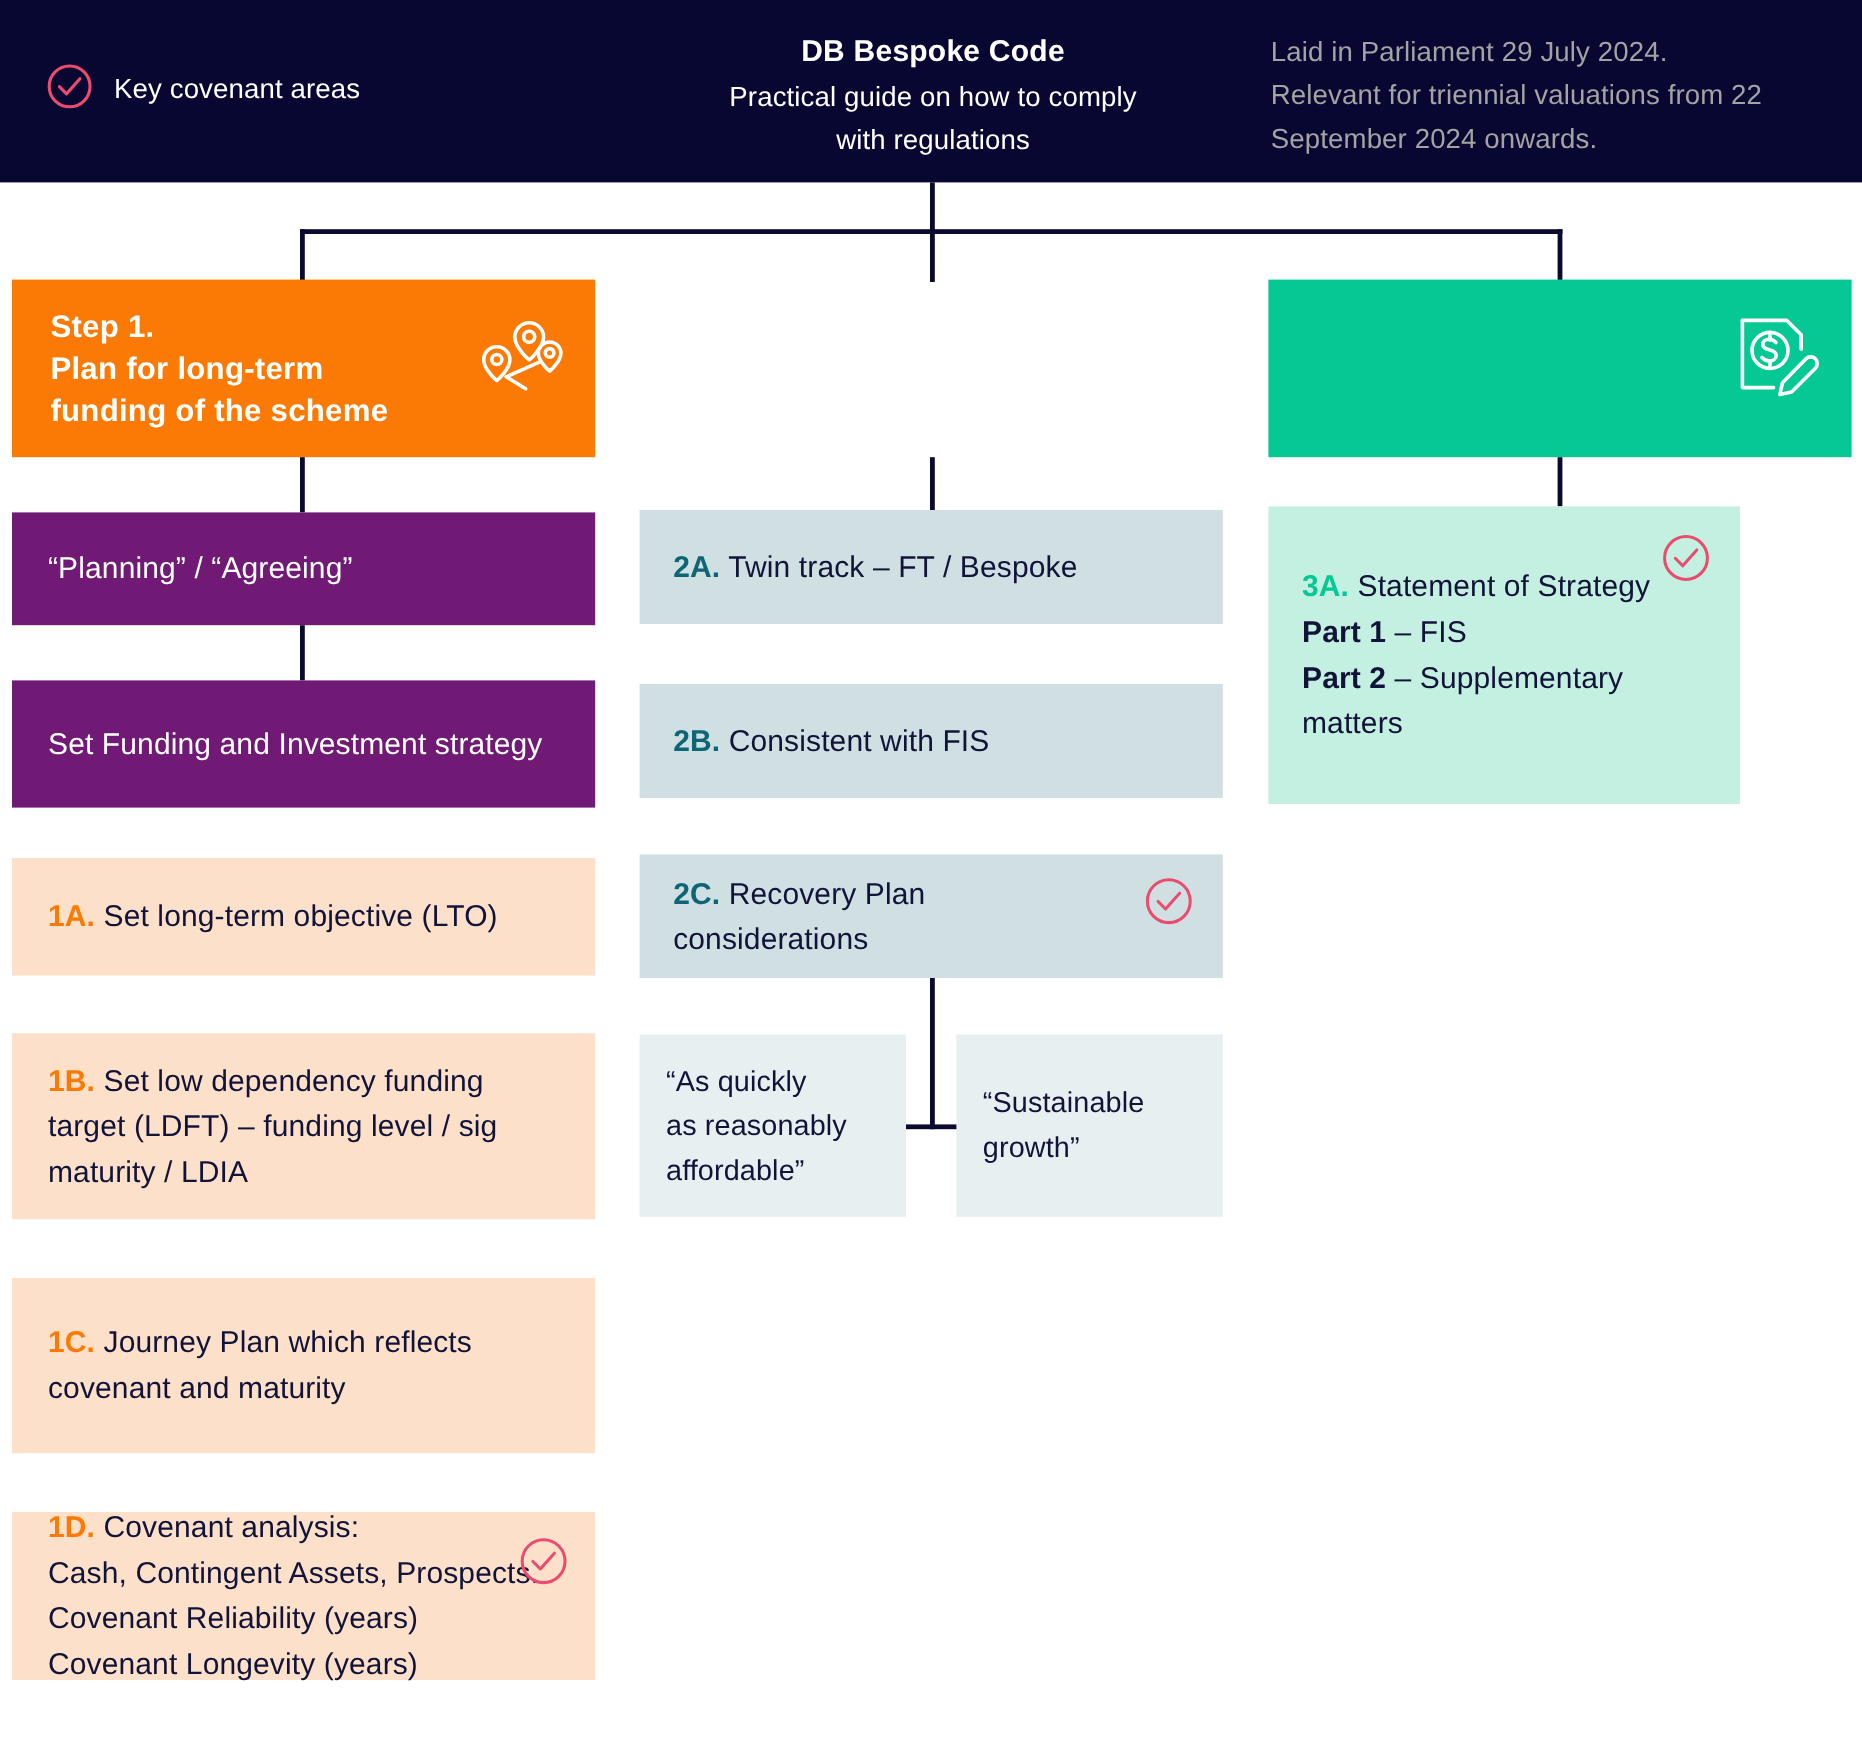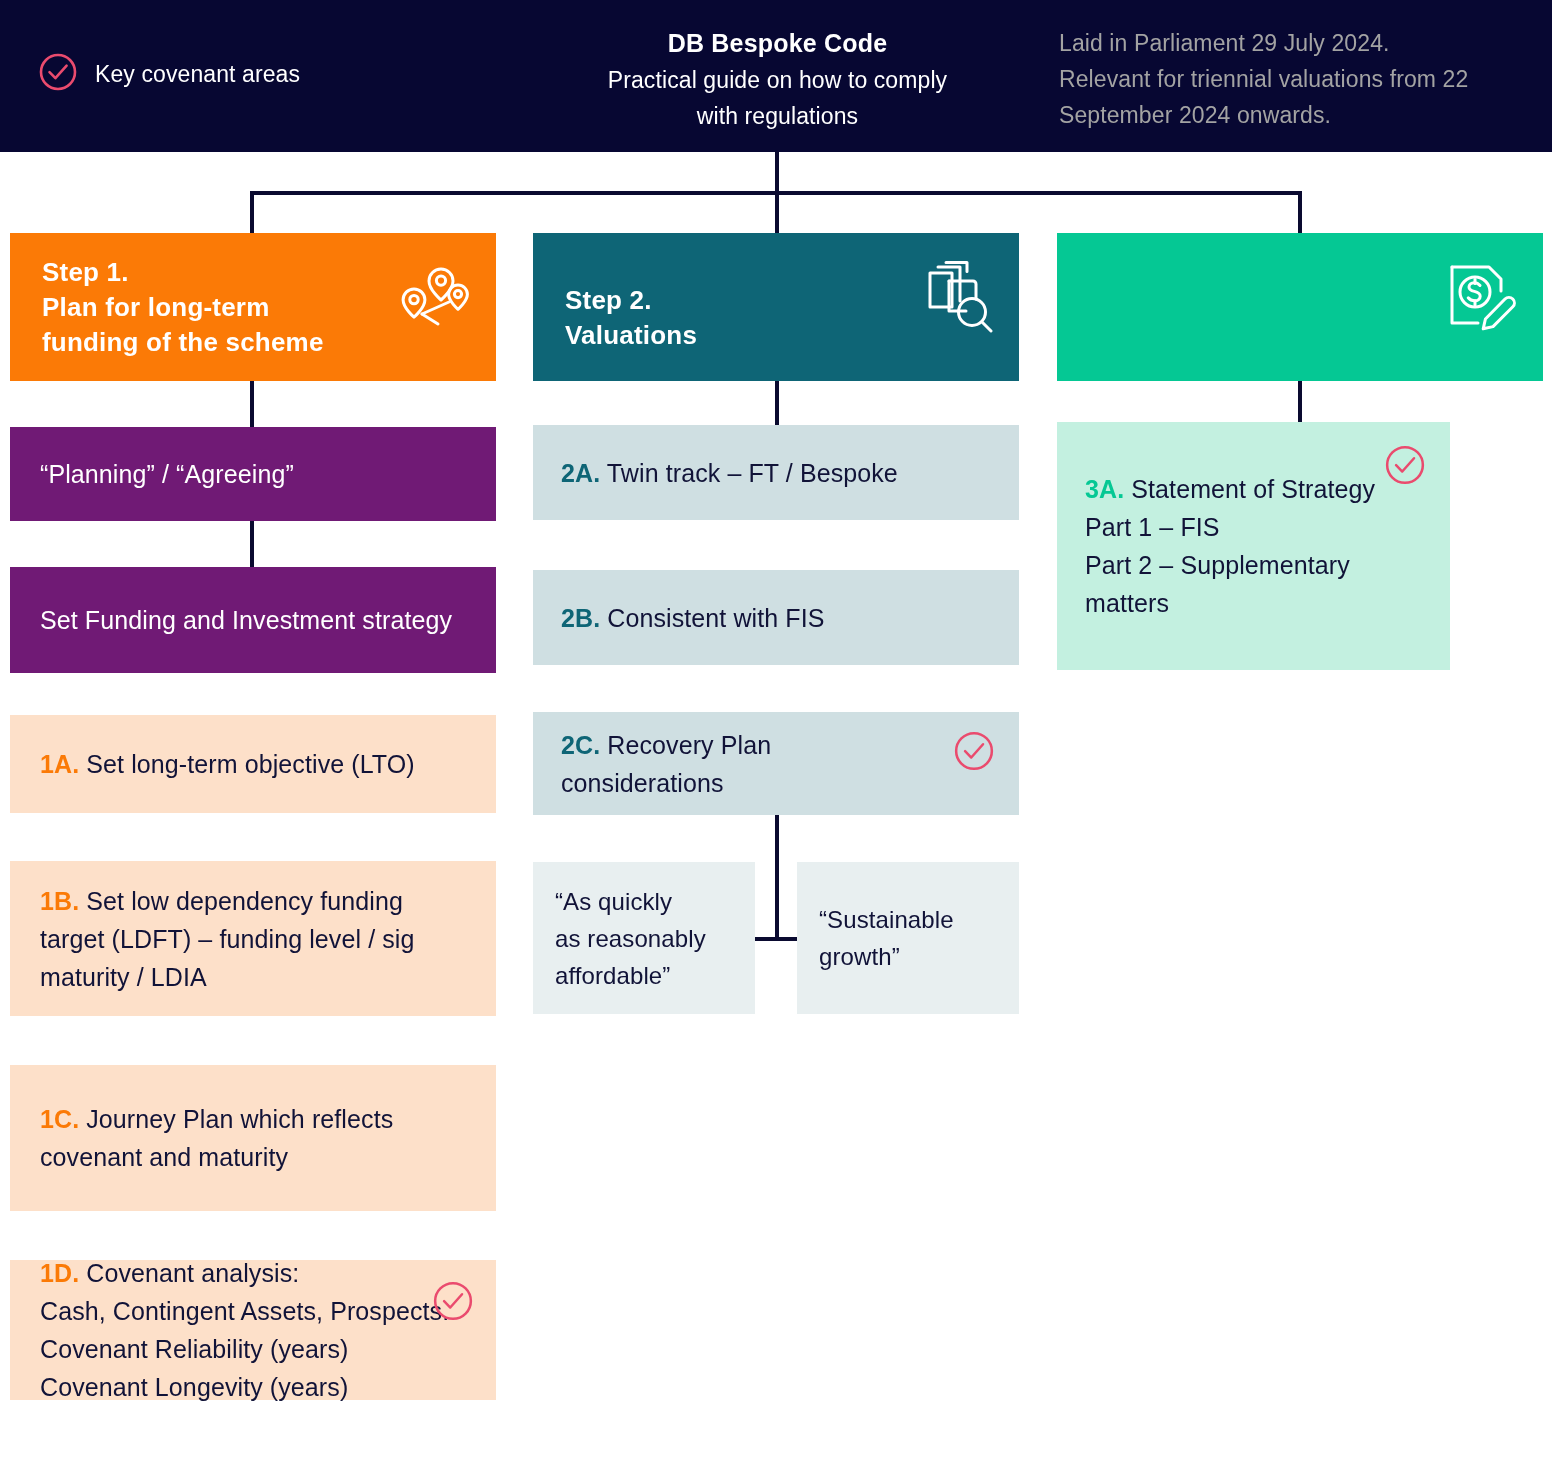--- a/index.html
+++ b/index.html
@@ -148,21 +148,21 @@
   }
   .c2-sub .box-text { color: #111338; font-size: 24px; line-height: 37px; }
 
   
   .c3-item {
     background: #c3f0e0;
     padding: 0 28px;
   }
   .c3-item .box-text { color: #111338; }
   .lbl-green { color: #05c894; font-weight: bold; }
-  .bold-dark { font-weight: normal; color: #111338; }
+  .bold-dark { font-weight: bold; color: #111338; }
 
   
   .check-badge {
     position: absolute;
     width: 42px;
     height: 42px;
   }
   .check-badge svg { display: block; width: 100%; height: 100%; }
 </style>
 </head>
@@ -256,37 +256,20 @@
 Covenant Reliability (years)
 Covenant Longevity (years)</span></div>
     <span class="check-badge" style="right:22px; top:20px;">
       <svg viewBox="0 0 40 40">
         <circle cx="20" cy="20" r="17" fill="none" stroke="#ea4b6e" stroke-width="2.4"></circle>
         <path d="M11.5 20.2 L17.4 26.2 L28.6 13.6" fill="none" stroke="#ea4b6e" stroke-width="2.4" stroke-linecap="round" stroke-linejoin="round"></path>
       </svg>
     </span>
   </div>
 
-  <div class="box step-box c2-head" style="left:533px; top:233px; width:486px; height:148px;">
-    <div class="step-title" style="padding-top:22px;">Step 2.
-Valuations</div>
-    <span class="step-icon">
-      <svg viewBox="0 0 74 74">
-        <g fill="none" stroke="#ffffff" stroke-width="3" stroke-linecap="round" stroke-linejoin="round">
-          <path d="M11 12 h22 v34 h-22 Z"></path>
-          <path d="M19 6 h22 v34"></path>
-          <path d="M27 1.5 h21 v9"></path>
-          <path d="M30 20 h24 a3 3 0 0 1 3 3 v15"></path>
-          <path d="M30 20 v30 h17"></path>
-          <circle cx="53" cy="51" r="13.5"></circle>
-          <path d="M63 61 L72 70"></path>
-        </g>
-      </svg>
-    </span>
-  </div>
 
   <div class="line vline" style="left:775px; top:381px; height:44px;"></div>
 
   <div class="box c2-item" style="left:533px; top:425px; width:486px; height:95px;">
     <div class="box-text">
       <span class="lbl-teal">2A.</span>
       <span>Twin track – FT / Bespoke</span>
     </div>
   </div>
 

